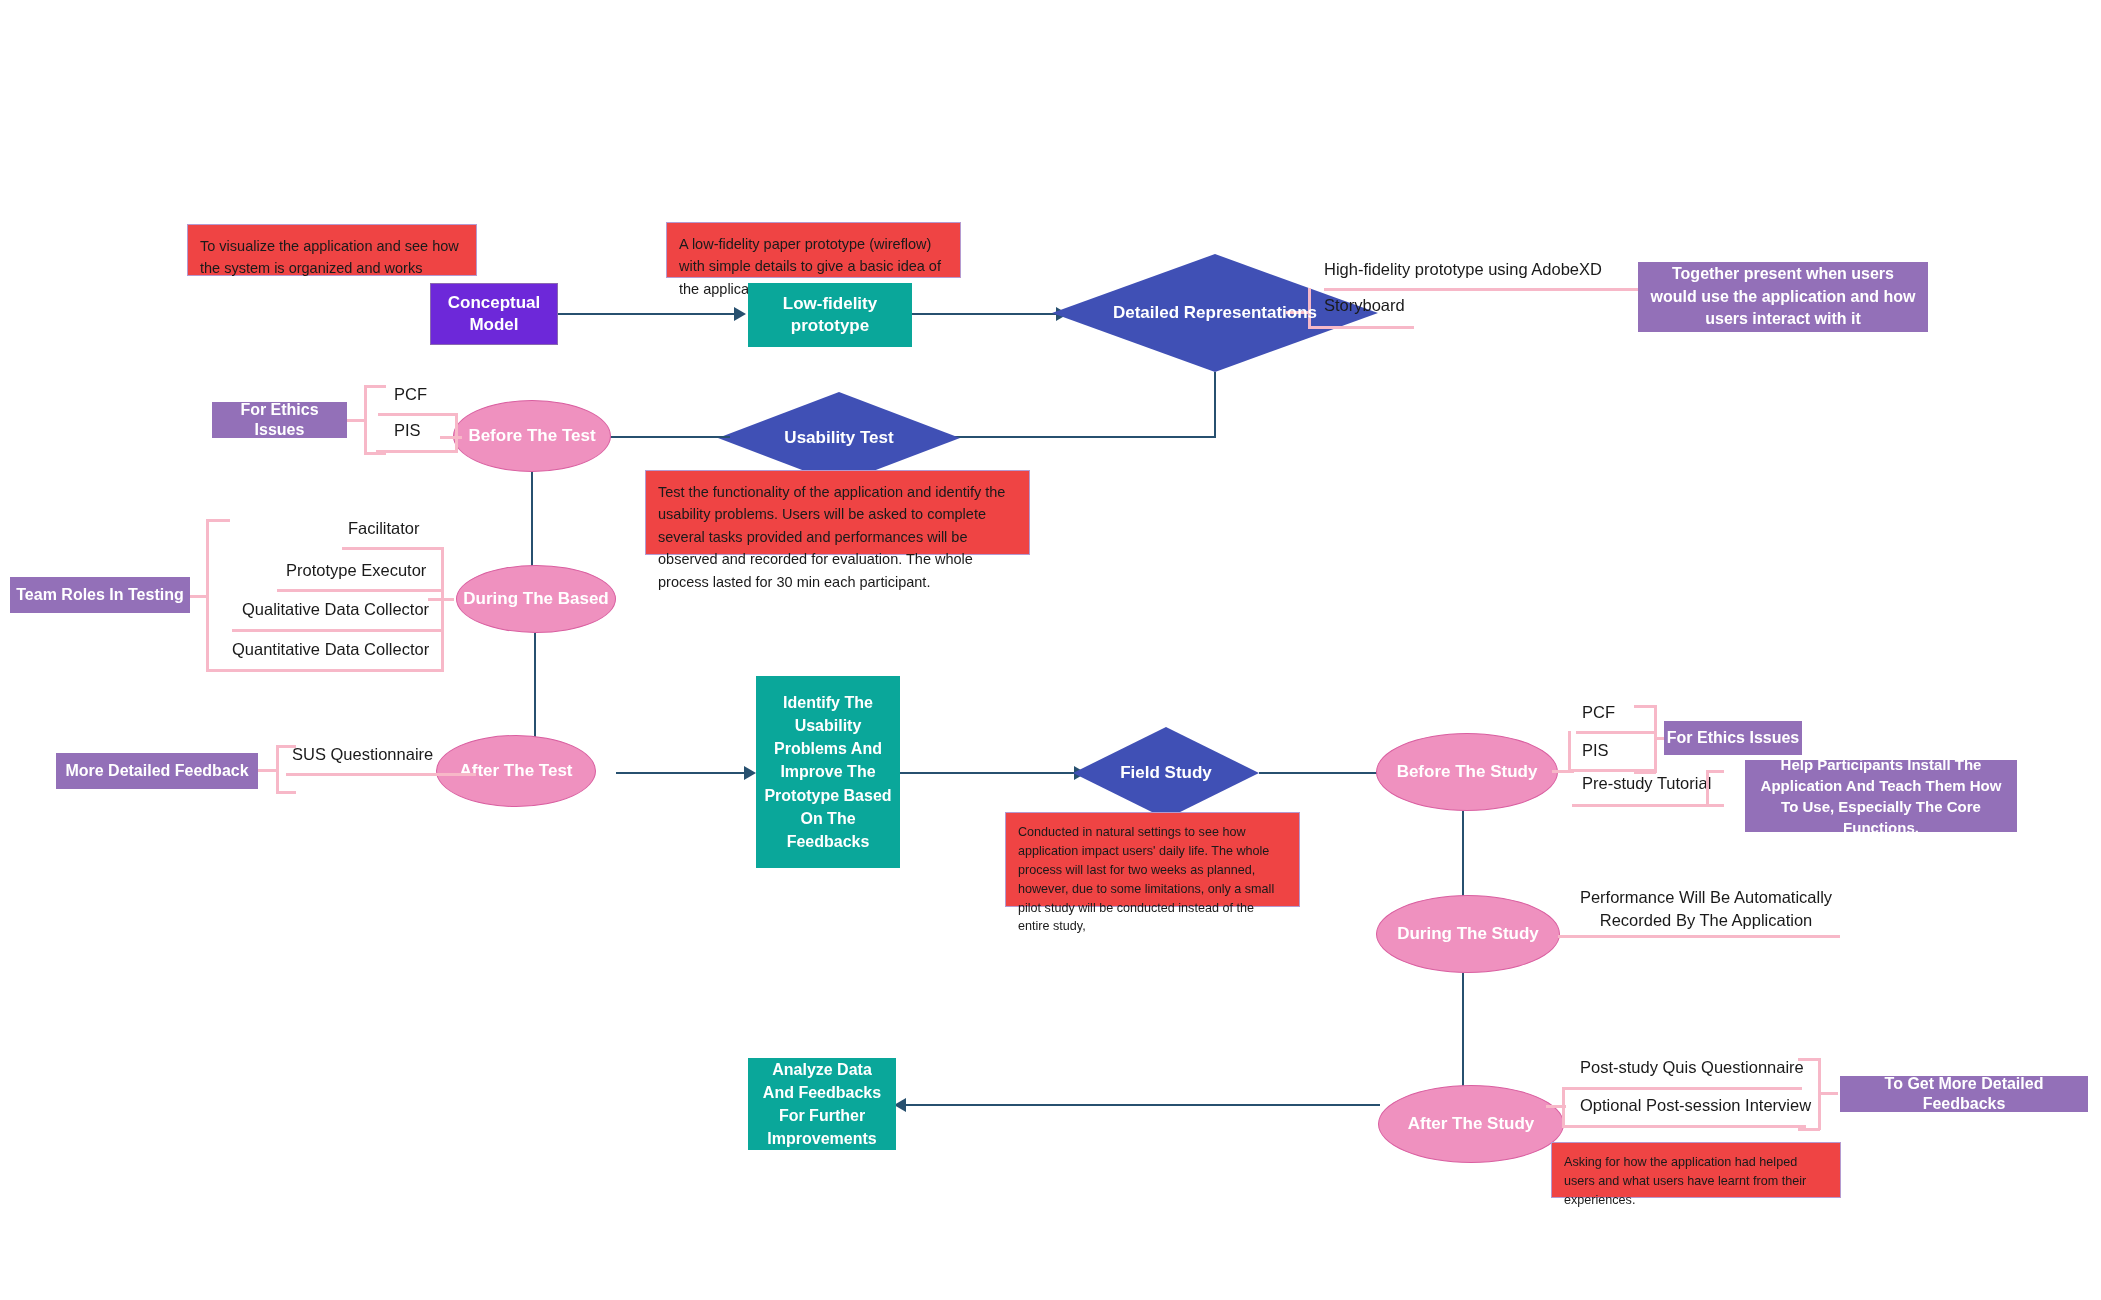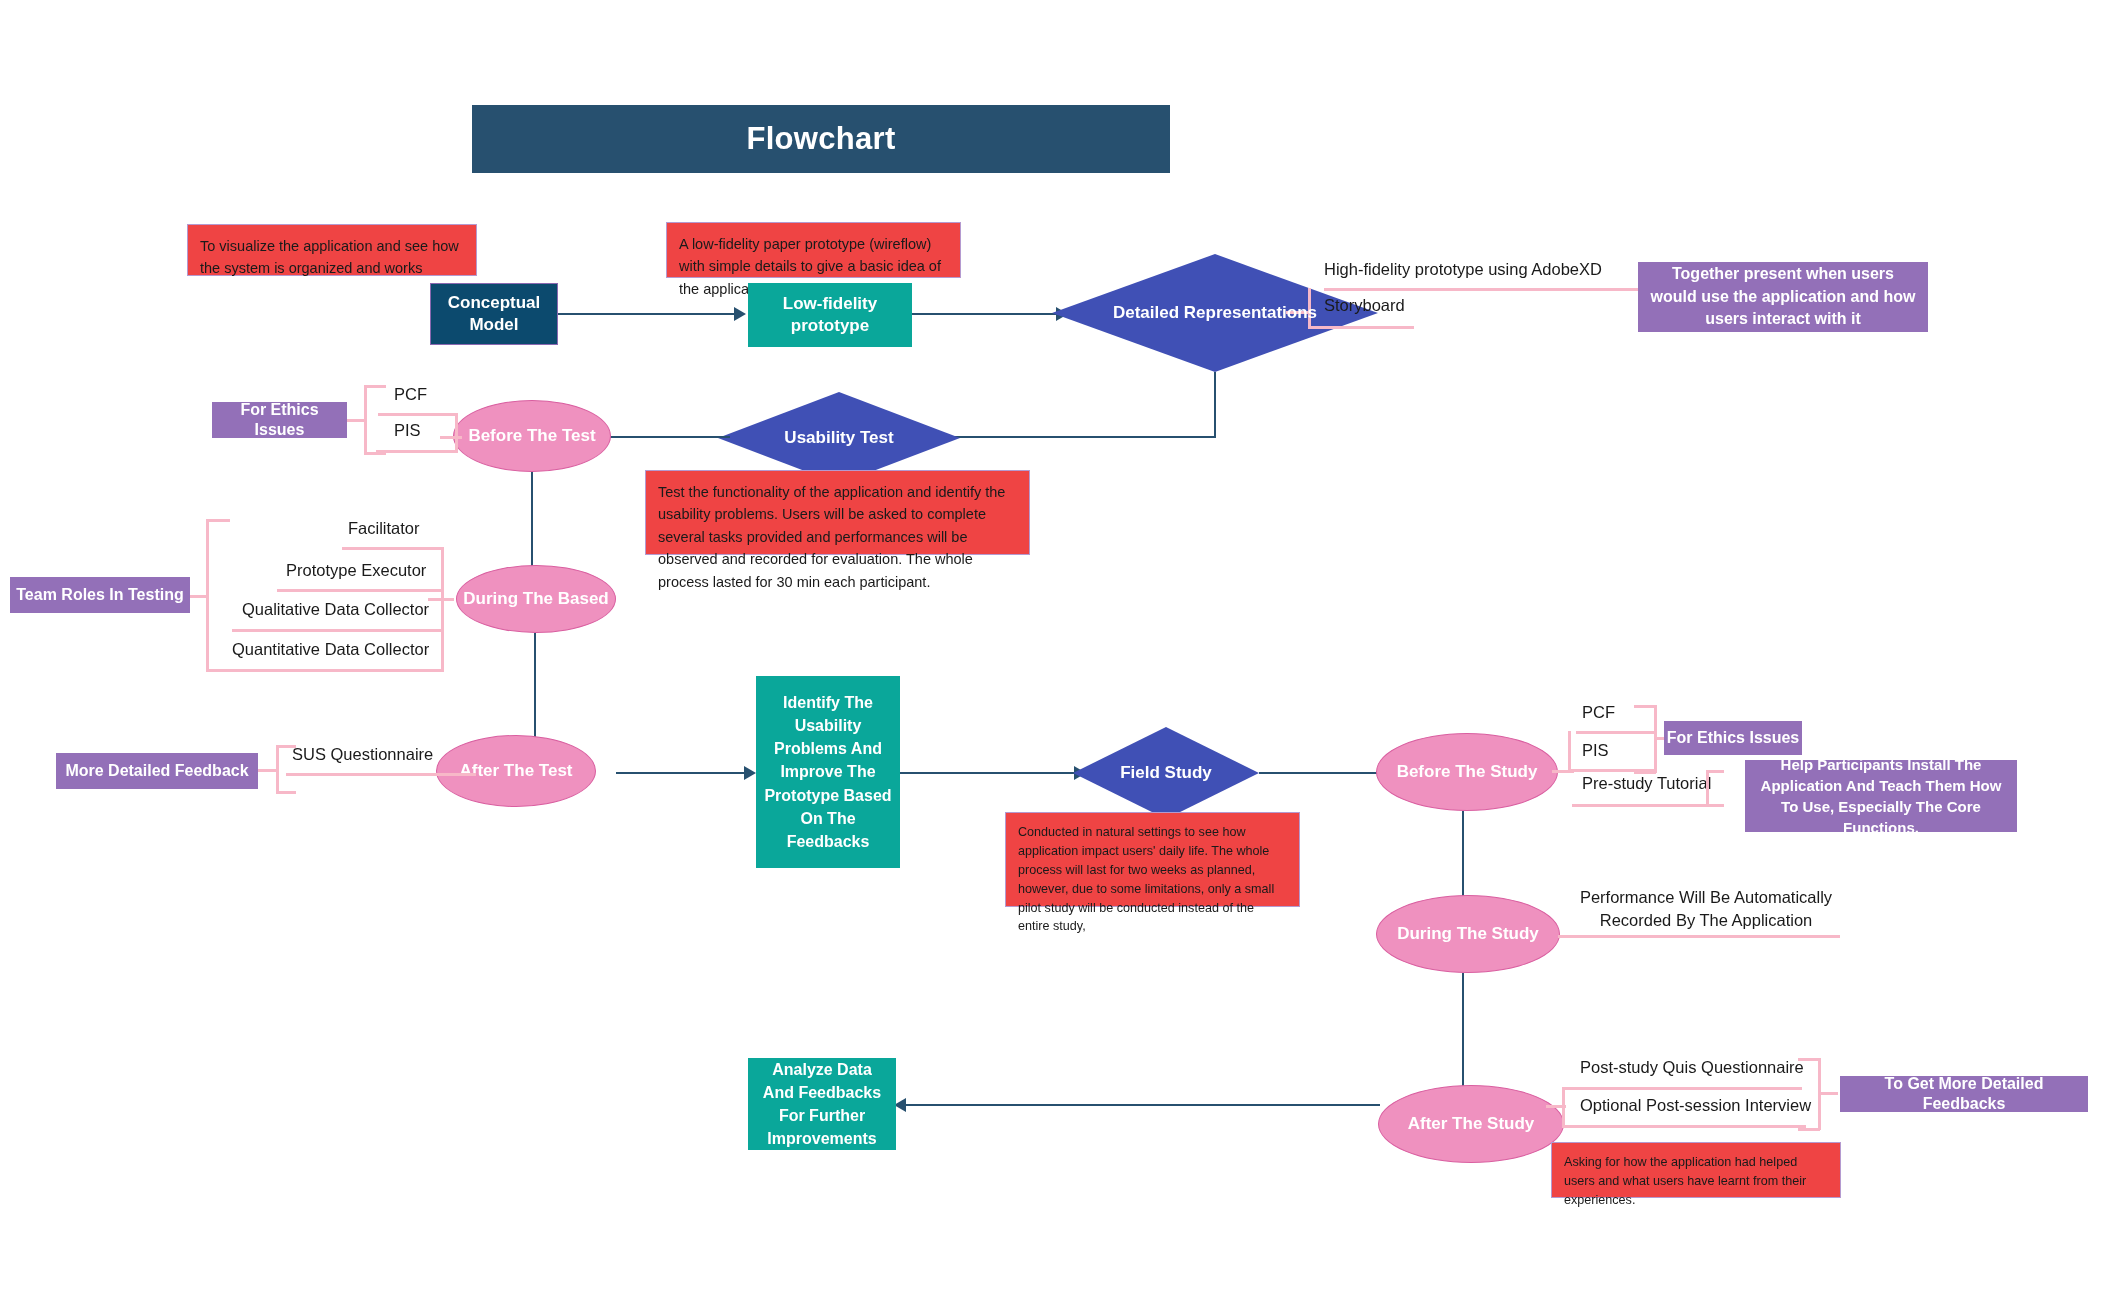--- a/index.html
+++ b/index.html
@@ -25,21 +25,21 @@
     color:#1a1a1a;font-size:14.5px;line-height:1.55;
     padding:10px 12px;
   }
   .note.small{font-size:12.6px;line-height:1.5;}
 
   
   .proc{
     display:flex;align-items:center;justify-content:center;text-align:center;
     color:#ffffff;font-weight:bold;line-height:1.28;
   }
-  .proc.purple{background:#0c4a6e;border:1.5px solid #8a68b0;font-size:17px;}
+  .proc.purple{background:#6d28d9;border:1.5px solid #8a68b0;font-size:17px;}
   .proc.teal{background:#0aa79a;border:1.5px solid #0aa79a;font-size:17px;}
   .proc.teal-tall{background:#0aa79a;border:1.5px solid #0aa79a;font-size:16px;line-height:1.45;}
   .proc.purple-note{background:#9370b8;font-size:16px;line-height:1.4;padding:6px 10px;}
   .proc.purple-chip{background:#9370b8;font-size:16px;padding:4px 2px;}
 
   
   .diamond-wrap{display:flex;align-items:center;justify-content:center;}
   .diamond-shape{
     position:absolute;left:0;top:0;width:100%;height:100%;
     background:#4050b5;
@@ -80,21 +80,20 @@
   .arrow-d{
     width:0;height:0;border-left:7px solid transparent;border-right:7px solid transparent;
     border-top:12px solid #27506f;
   }
 </style>
 </head>
 <body>
 
 <div id="canvas">
 
-  <div class="abs title-banner" style="left:472px;top:105px;width:698px;height:68px;">Flowchart</div>
 
   <div class="abs note" style="left:187px;top:224px;width:290px;height:52px;">To visualize the application and see how the system is organized and works</div>
 
   <div class="abs note" style="left:666px;top:222px;width:295px;height:56px;">A low-fidelity paper prototype (wireflow) with simple details to give a basic idea of the application.</div>
 
   <div class="abs proc purple" style="left:430px;top:283px;width:128px;height:62px;">Conceptual Model</div>
 
   <div class="abs nv-h" style="left:558px;top:313px;width:178px;"></div>
   <div class="abs arrow-r" style="left:734px;top:307px;"></div>
 

